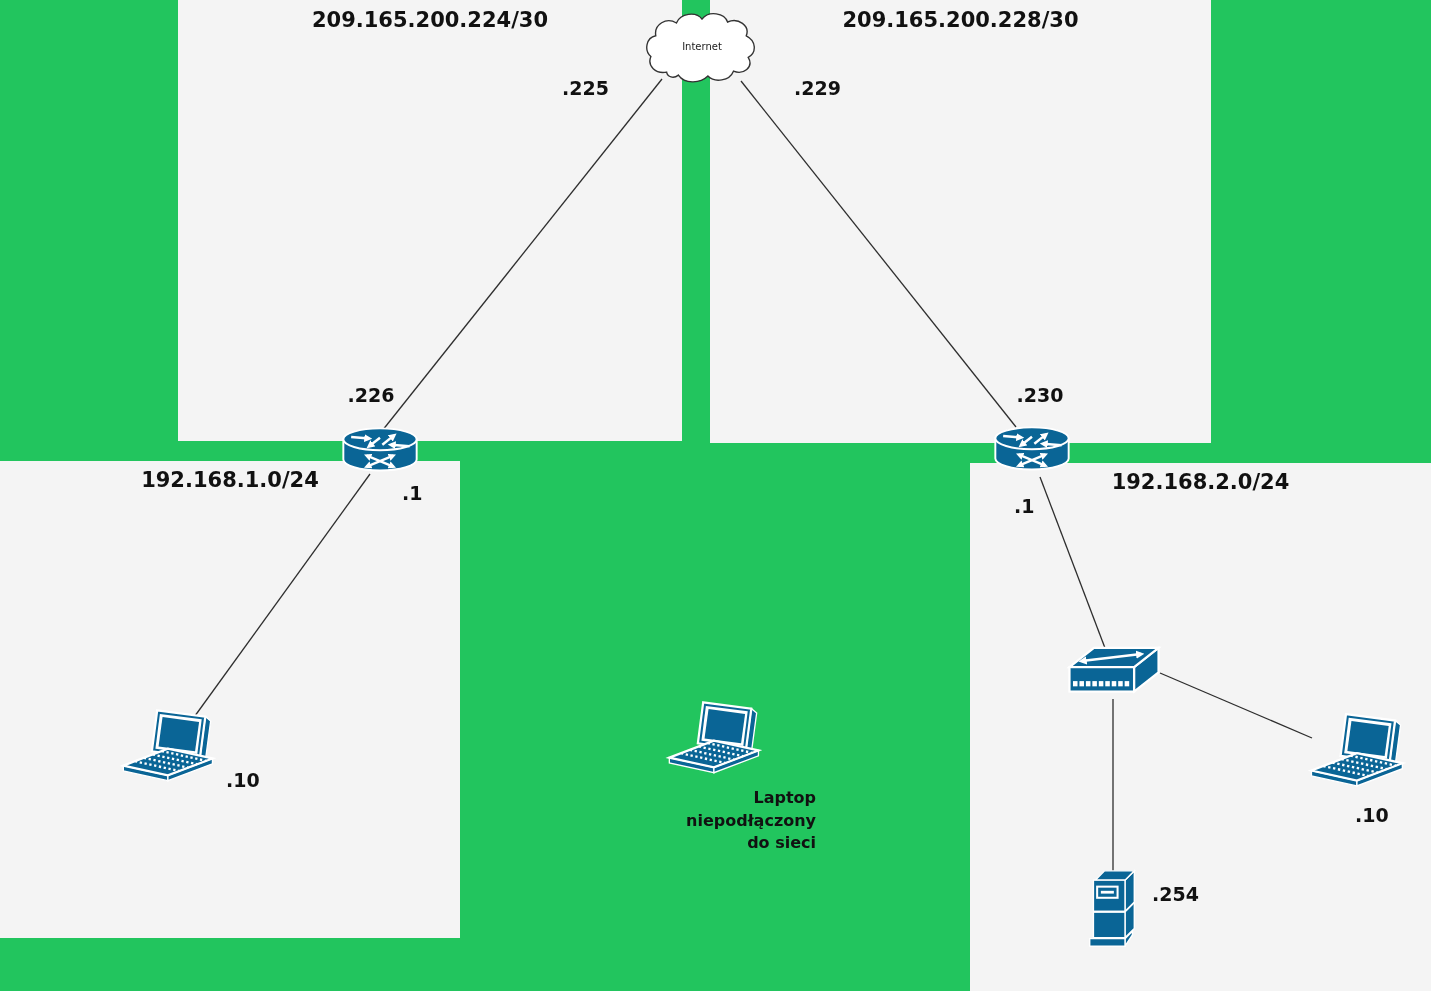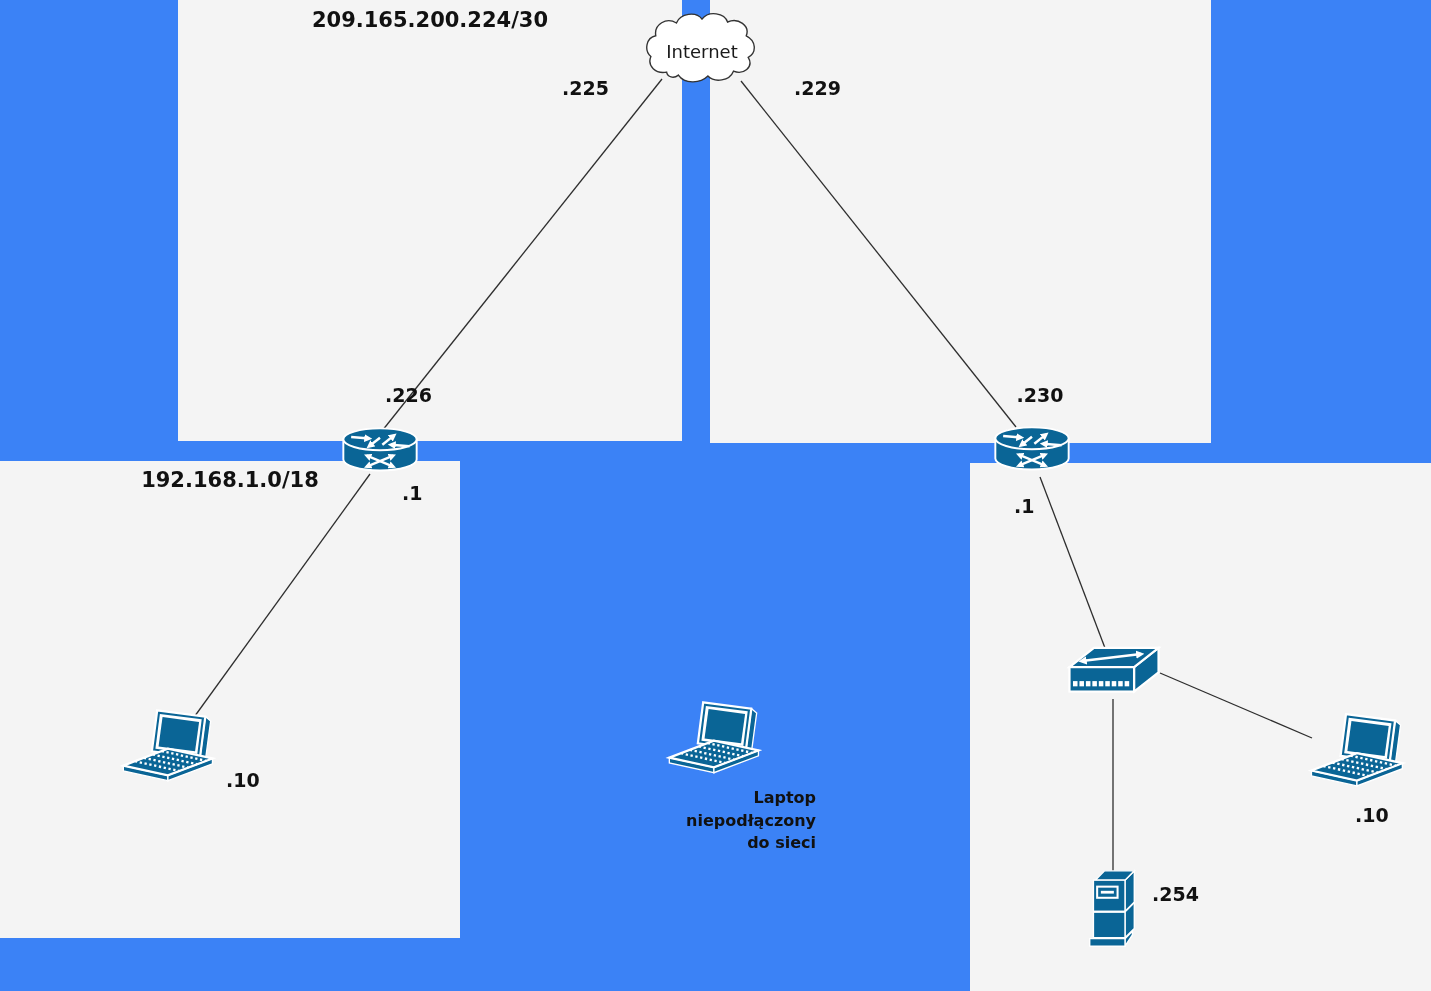--- a/index.html
+++ b/index.html
@@ -4,28 +4,28 @@
 <style>
   :root{
     --device:#0a6596;
     --region:#f4f4f4;
     --line:#2e2e2e;
     --text:#111111;
   }
   *{margin:0;padding:0;box-sizing:border-box;}
   html,body{background:#fff;}
   body{font-family:"DejaVu Sans","Liberation Sans",sans-serif;color:var(--text);}
-  .canvas{position:relative;width:1431px;height:991px;background:#3b82f6;overflow:hidden;text-decoration:underline;}
+  .canvas{position:relative;width:1431px;height:991px;background:#22c55e;overflow:hidden;text-decoration:underline;}
   .region{position:absolute;background:var(--region);}
   .subnet-label{position:absolute;text-align:center;font-weight:bold;font-size:21px;line-height:23px;color:var(--text);}
   .ip-label{position:absolute;font-weight:bold;font-size:19px;line-height:21px;color:var(--text);}
   .node{position:absolute;}
   .links-overlay{position:absolute;left:0;top:0;width:1431px;height:991px;pointer-events:none;}
   .links-overlay line{stroke:var(--line);stroke-width:1.3;}
-  .cloud-label{position:absolute;left:643px;top:41px;width:118px;text-align:center;font-size:18px;color:#1a1a1a;font-family:"DejaVu Sans","Liberation Sans",sans-serif;}
+  .cloud-label{position:absolute;left:643px;top:41px;width:118px;text-align:center;font-size:10px;color:#1a1a1a;font-family:"DejaVu Sans","Liberation Sans",sans-serif;}
   .note-label{position:absolute;left:616px;top:787px;width:200px;text-align:right;font-weight:bold;font-size:16px;line-height:22.5px;color:var(--text);}
   
   .dev{fill:var(--device);stroke:#fff;stroke-width:2.5;}
   .dev-thin{fill:var(--device);stroke:#fff;stroke-width:1.5;}
   .wht{fill:#fff;stroke:none;}
   .wline{stroke:#fff;fill:none;}
   .cloud-shape{fill:#fff;stroke:#333;stroke-width:1.4;}
   .hidden-defs{position:absolute;width:0;height:0;overflow:hidden;}
 </style>
 </head>
@@ -106,21 +106,23 @@
   <svg class="links-overlay" viewBox="0 0 1431 991">
     <line x1="662" y1="79" x2="382" y2="431"></line>
     <line x1="741" y1="81" x2="1016" y2="427"></line>
     <line x1="370" y1="474" x2="192" y2="720"></line>
     <line x1="1040" y1="477" x2="1105" y2="648"></line>
     <line x1="1160" y1="673" x2="1312" y2="738"></line>
     <line x1="1113" y1="699" x2="1113" y2="876"></line>
   </svg>
 
   <div class="subnet-label" style="left:178px;top:9px;width:504px;">209.165.200.224/30</div>
-  <div class="subnet-label" style="left:0;top:469px;width:460px;">192.168.1.0/18</div>
+  <div class="subnet-label" style="left:710px;top:9px;width:501px;">209.165.200.228/30</div>
+  <div class="subnet-label" style="left:0;top:469px;width:460px;">192.168.1.0/24</div>
+  <div class="subnet-label" style="left:970px;top:471px;width:461px;">192.168.2.0/24</div>
 
   <svg class="node" style="left:643px;top:12px;width:118px;height:79px;" viewBox="0 0 120 80">
     <use href="#sym-cloud"></use>
   </svg>
   <div class="cloud-label">Internet</div>
 
   <svg class="node" style="left:341px;top:426px;width:78px;height:50px;" viewBox="0 0 100 62">
     <use href="#sym-router"></use>
   </svg>
   <svg class="node" style="left:993px;top:425px;width:78px;height:50px;" viewBox="0 0 100 62">
@@ -140,21 +142,21 @@
   <svg class="node" style="left:1066px;top:644px;width:96px;height:55px;" viewBox="0 0 110 62">
     <use href="#sym-switch"></use>
   </svg>
 
   <svg class="node" style="left:1086px;top:869px;width:52px;height:78px;" viewBox="0 0 56 84">
     <use href="#sym-server"></use>
   </svg>
 
   <div class="ip-label" style="left:562px;top:78px;width:60px;text-align:left;">.225</div>
   <div class="ip-label" style="left:782px;top:78px;width:60px;text-align:left;margin-left:12px;">.229</div>
-  <div class="ip-label" style="left:341px;top:385px;width:60px;text-align:left;margin-left:44px;">.226</div>
+  <div class="ip-label" style="left:341px;top:385px;width:60px;text-align:center;">.226</div>
   <div class="ip-label" style="left:1010px;top:385px;width:60px;text-align:center;">.230</div>
   <div class="ip-label" style="left:402px;top:483px;">.1</div>
   <div class="ip-label" style="left:1014px;top:496px;">.1</div>
   <div class="ip-label" style="left:226px;top:770px;">.10</div>
   <div class="ip-label" style="left:1355px;top:805px;">.10</div>
   <div class="ip-label" style="left:1152px;top:884px;">.254</div>
 
   <div class="note-label">
     <div>Laptop</div>
     <div>niepodłączony</div>

